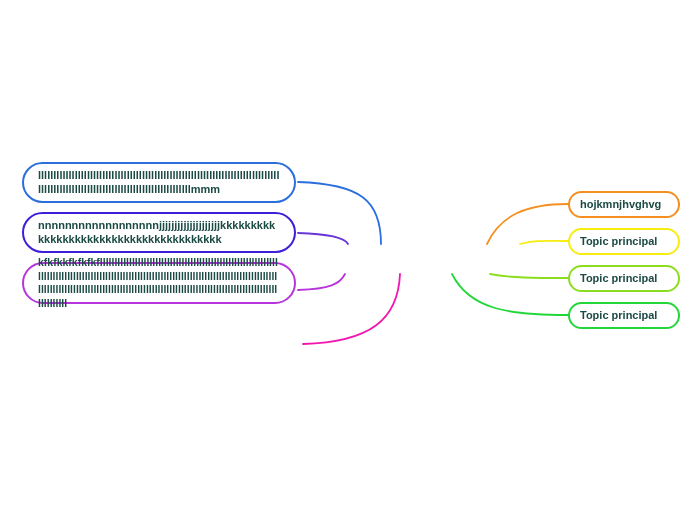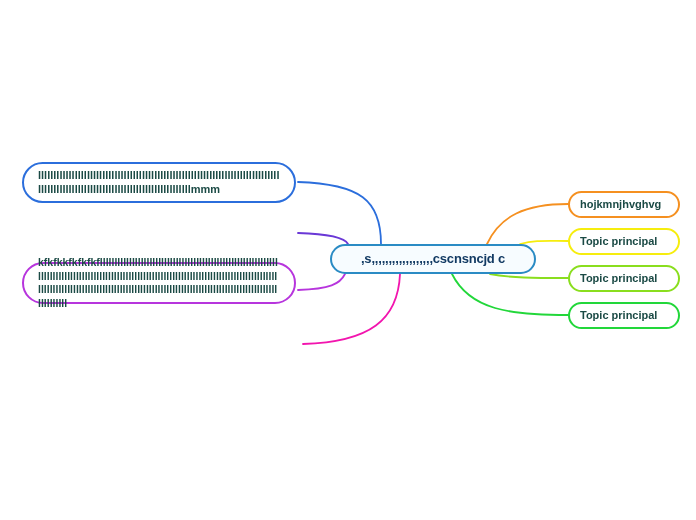--- a/index.html
+++ b/index.html
@@ -134,29 +134,29 @@
         <path d="M 520 244 C 535 240, 545 241, 568 241" stroke="#f6ed0e"></path>
         <path d="M 490 274 C 510 278, 535 278, 568 278" stroke="#8ade1e"></path>
         <path d="M 452 274 C 470 310, 510 315, 568 315" stroke="#22d73a"></path>
       </g>
   </svg>
 
   <div class="node" id="node-l1" style="border-color: rgb(43, 110, 220);">
     <span class="label">lllllllllllllllllllllllllllllllllllllllllllllllllllllllllllllllllllllllllllllllllllllllllllllllllllllllllllllllllllllllllllllllllmmm</span>
   </div>
 
+  <div class="node" id="node-l2" style="border-color: rgb(61, 31, 216);">
+    <span class="label">nnnnnnnnnnnnnnnnnnjjjjjjjjjjjjjjjjjjjjkkkkkkkkkkkkkkkkkkkkkkkkkkkkkkkkkkkkkkk</span>
+  </div>
 
   <div class="node" id="node-l3" style="border-color: rgb(183, 53, 221);">
     <span class="label">kfkfkkfkfkfkflllllllllllllllllllllllllllllllllllllllllllllllllllllllllllllllllllllllllllllllllllllllllllllllllllllllllllllllllllllllllllllllllllllllllllllllllllllllllllllllllllllllllllllllllllllllllllllllllllllllllllllllllllllllllllllllllllllllllll</span>
   </div>
 
 
-  <div class="node center" id="node-center" style="border-color: rgb(42, 139, 196); background: rgb(247, 252, 255); color: rgb(18, 58, 99);">
-    <span class="label">,s,,,,,,,,,,,,,,,,,,cscnsncjd c</span>
-  </div>
 
   <div class="node small" id="node-r1" style="border-color: rgb(245, 144, 32);">
     <span class="label">hojkmnjhvghvg</span>
   </div>
 
   <div class="node small" id="node-r2" style="border-color: rgb(246, 237, 14);">
     <span class="label">Topic principal</span>
   </div>
 
   <div class="node small" id="node-r3" style="border-color: rgb(138, 222, 30);">

